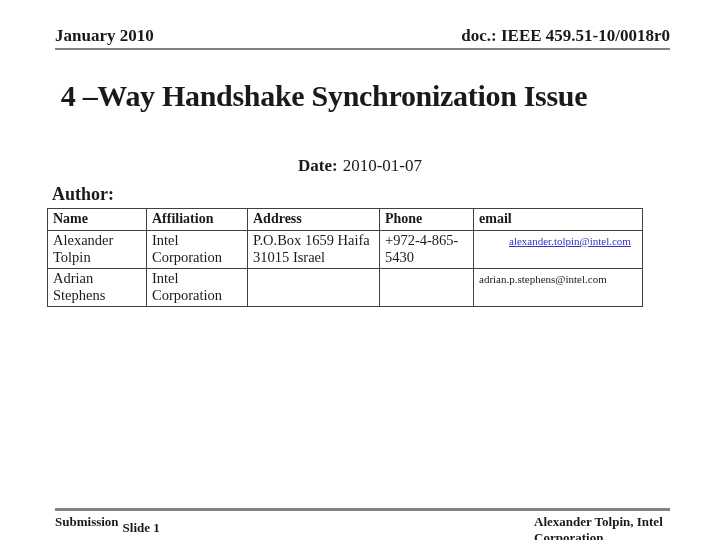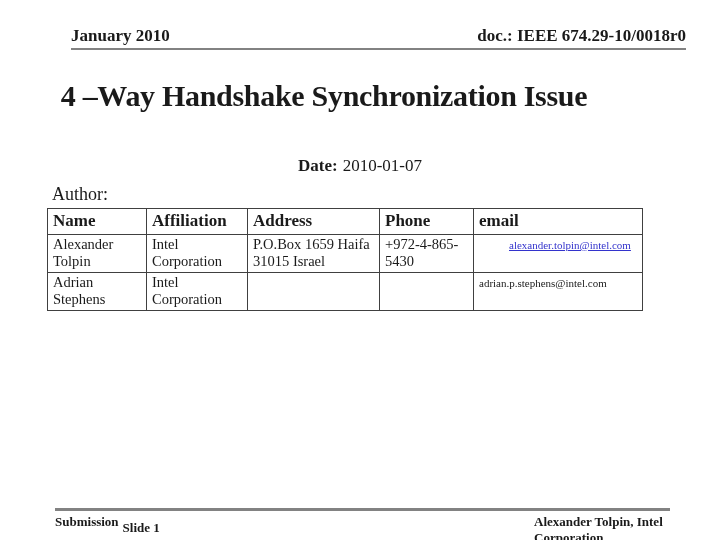--- a/index.html
+++ b/index.html
@@ -16,21 +16,20 @@
   }
 
   
   .page-header {
     position: absolute;
     left: 55px; width: 615px; top: 26px;
     display: flex; justify-content: space-between; align-items: flex-end;
     font-size: 17px; font-weight: bold;
     padding-bottom: 2px;
     border-bottom: 2.5px solid var(--rule, #828282);
-    margin-left: 16px;
   }
 
   
   .slide-title {
     position: absolute;
     left: 0; width: 648px; top: 79px;
     text-align: center;
     font-size: 30px; font-weight: bold;
     letter-spacing: -0.3px;
     white-space: nowrap;
@@ -42,40 +41,40 @@
     left: 0; width: 720px; top: 156px;
     text-align: center;
     font-size: 17px;
   }
   .date-label { font-weight: bold; margin-right: 5px; }
 
   
   .author-label {
     position: absolute;
     left: 52px; top: 184px;
-    font-size: 18px; font-weight: normal;
+    font-size: 18px; font-weight: bold;
   }
 
   
   .author-table {
     position: absolute;
     left: 47px; top: 208px;
     border-collapse: collapse;
     table-layout: fixed;
     width: 595px;
   }
   .author-table th, .author-table td {
     border: 1px solid var(--tborder, #404040);
     vertical-align: top;
     text-align: left;
     padding: 1px 5px 2px 5px;
     overflow: hidden;
   }
   .author-table th {
-    font-size: 17px; font-weight: bold;
+    font-size: 14px; font-weight: bold;
     padding-top: 2px; padding-bottom: 3px;
   }
   .author-table td {
     font-size: 14.5px; line-height: 1.18;
     height: 36px;
   }
   .col-name { width: 99px; }
   .col-affiliation { width: 101px; }
   .col-address { width: 132px; }
   .col-phone { width: 94px; }
@@ -107,21 +106,21 @@
   }
   .page-footer > span { position: relative; z-index: 1; background: transparent; font-weight: bold; }
 </style>
 </head>
 <body>
 
 <div class="slide">
 
   <div class="page-header">
     <span>January 2010</span>
-    <span>doc.: IEEE 674.29-10/0018r0</span>
+    <span>doc.: IEEE 459.51-10/0018r0</span>
   </div>
 
   <div class="slide-title">4 –Way Handshake Synchronization Issue</div>
 
   <div class="date-line">
     <span class="date-label">Date:</span><span>2010-01-07</span>
   </div>
 
   <div class="author-label">Author:</div>
 

